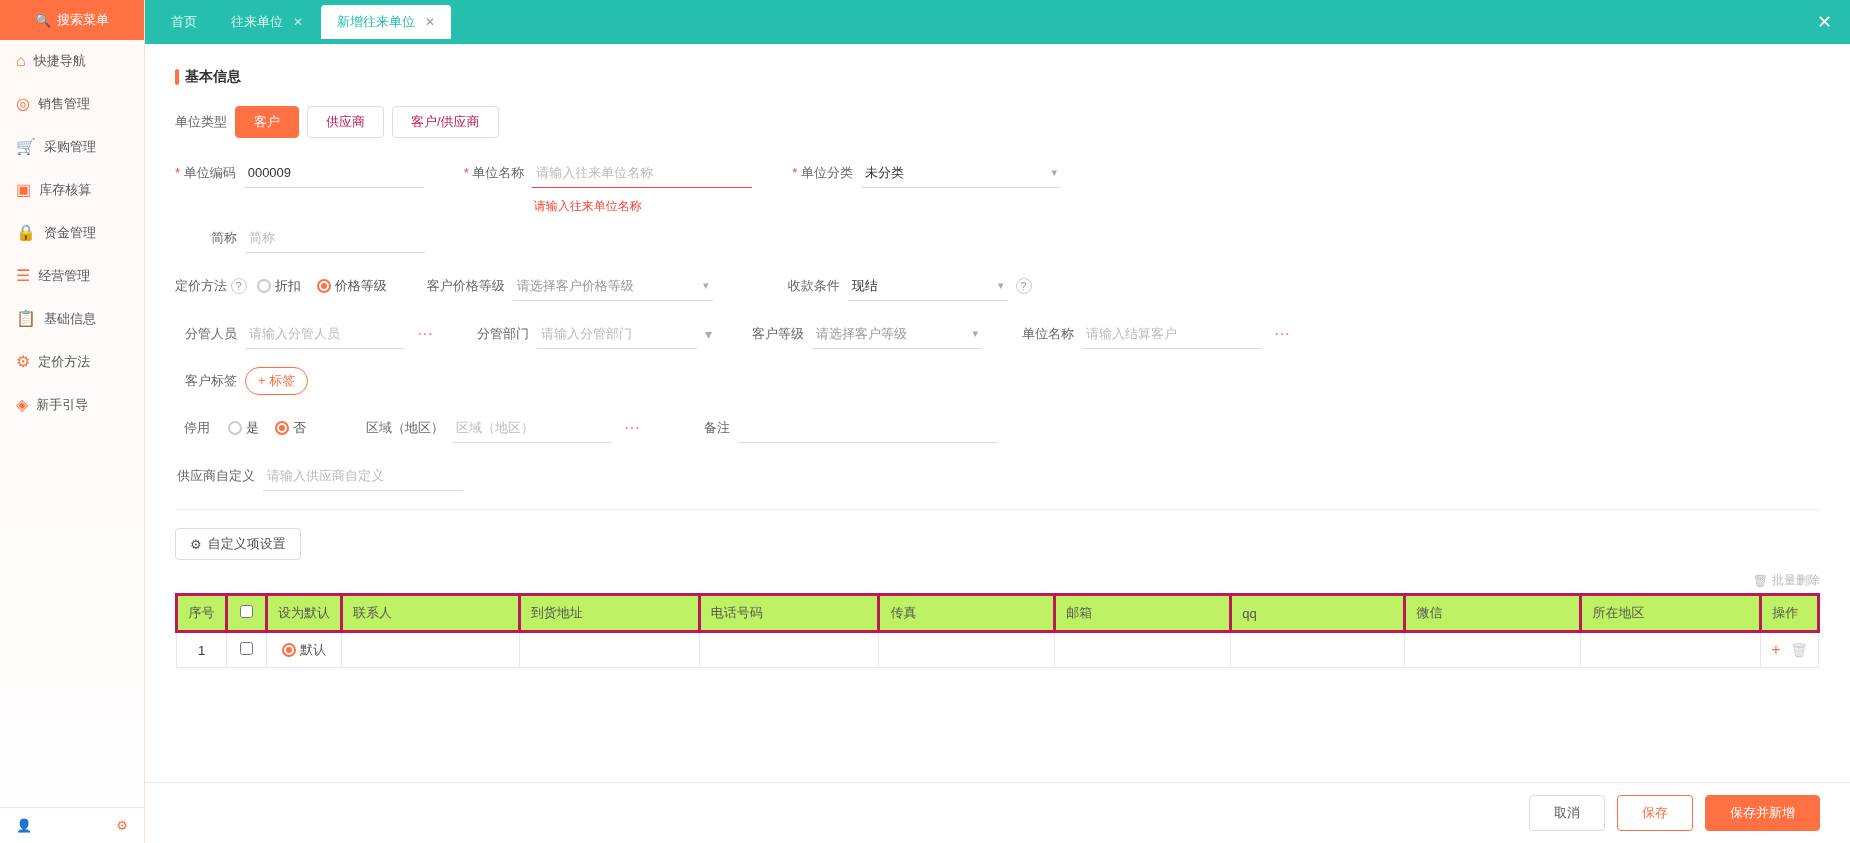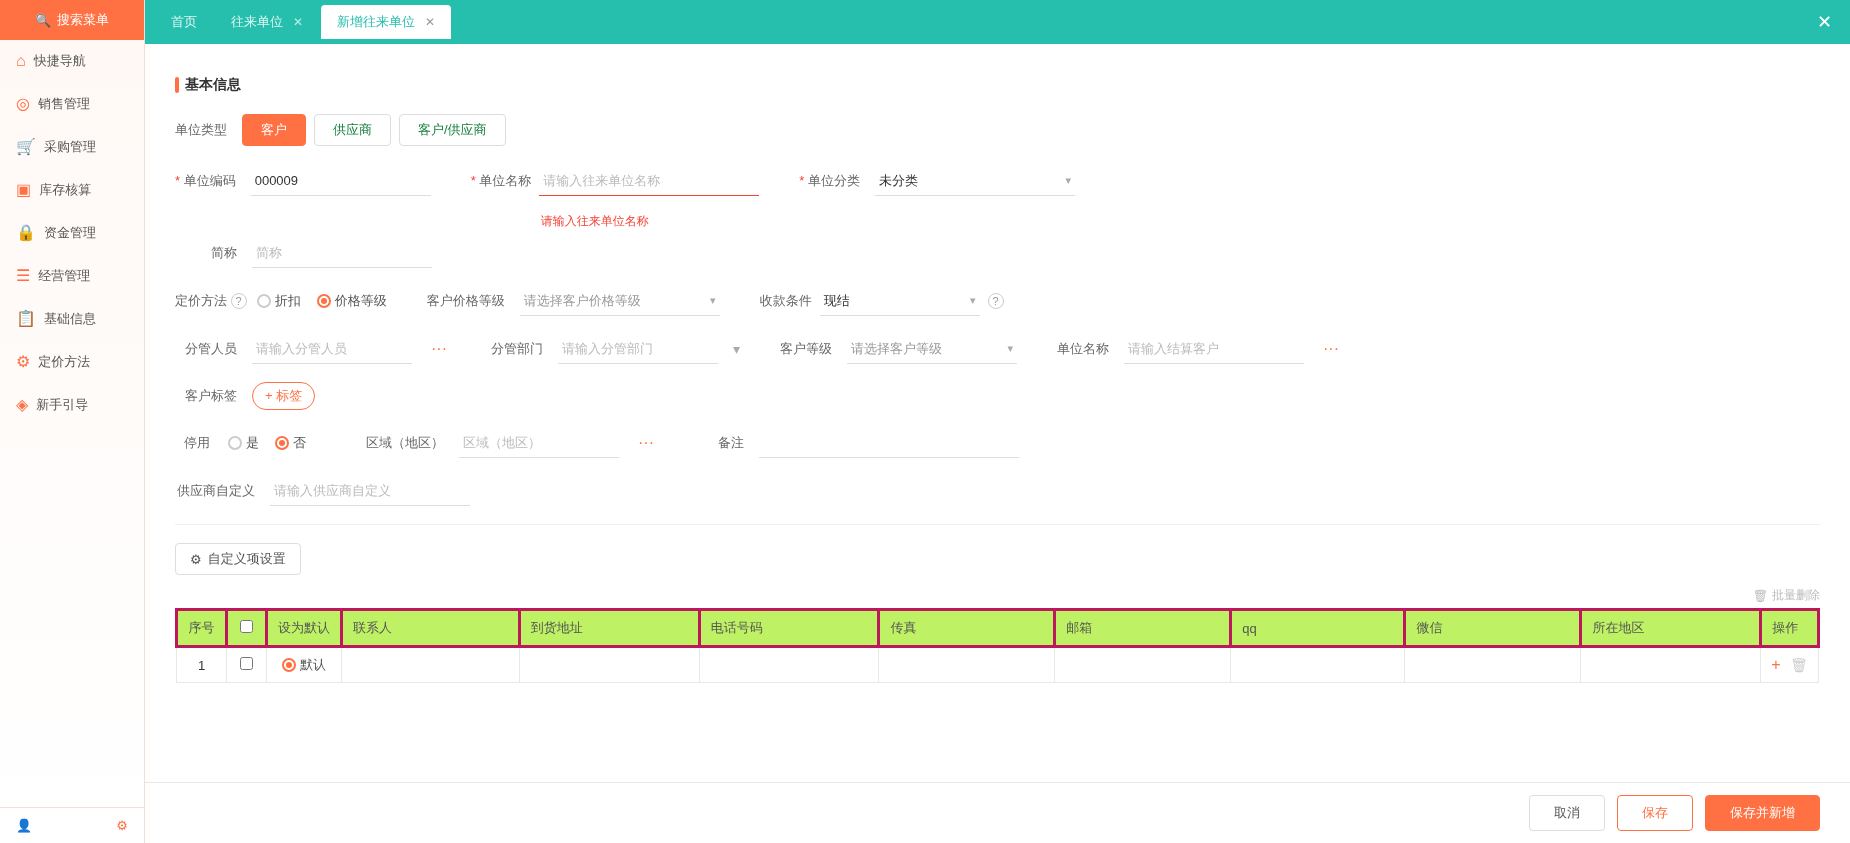--- a/index.html
+++ b/index.html
@@ -97,21 +97,21 @@
       font-size: 18px;
       line-height: 1;
       padding: 0 8px;
     }
 
     
     .content {
       flex: 1;
       background: white;
       overflow-y: auto;
-      padding: 32px 30px;
+      padding: 24px 30px;
     }
 
     
     .section-title {
       display: flex;
       align-items: center;
       gap: 6px;
       color: #333;
       font-size: 14px;
       font-weight: 600;
@@ -141,21 +141,21 @@
     
     .type-buttons {
       display: flex;
       gap: 8px;
     }
     .type-btn {
       padding: 6px 18px;
       border: 1px solid #ddd;
       border-radius: 4px;
       background: white;
-      color: #15803d;
+      color: #be185d;
       cursor: pointer;
       font-size: 13px;
       transition: all 0.15s;
     }
     .type-btn.active {
       background: #ff7043;
       border-color: #ff7043;
       color: white;
     }
     .chevron { color: #aaa; font-size: 11px; }
@@ -318,21 +318,21 @@
       align-items: center;
       justify-content: center;
       font-size: 11px;
       color: #999;
       cursor: pointer;
     }
 
     .field-wrap {
       display: flex;
       align-items: center;
-      gap: 15px;
+      gap: 8px;
     }
     .field-wrap label {
       white-space: nowrap;
       color: #666;
       font-size: 13px;
       text-align: right;
     }
     .field-wrap label.req::before {
       content: '* ';
       color: #f44336;
@@ -497,21 +497,21 @@
           </div>
         </div>
       </div>
       <div class="field-wrap">
         <label style="white-space:nowrap;">客户价格等级</label>
         <div class="select-box" style="min-width:200px;">
           <span>请选择客户价格等级</span>
           <span class="chevron">▾</span>
         </div>
       </div>
-      <div class="field-wrap" style="gap:8px;">
+      <div class="field-wrap" style="gap:8px;margin-left:35px;">
         <label style="white-space:nowrap;">收款条件</label>
         <div class="select-box" style="min-width:160px;">
           <span class="sel-val">现结</span>
           <span class="chevron">▾</span>
         </div>
         <span class="help-icon">?</span>
       </div>
     </div>
 
     <div class="form-row" style="gap:40px; align-items:center; margin-top:18px;">

